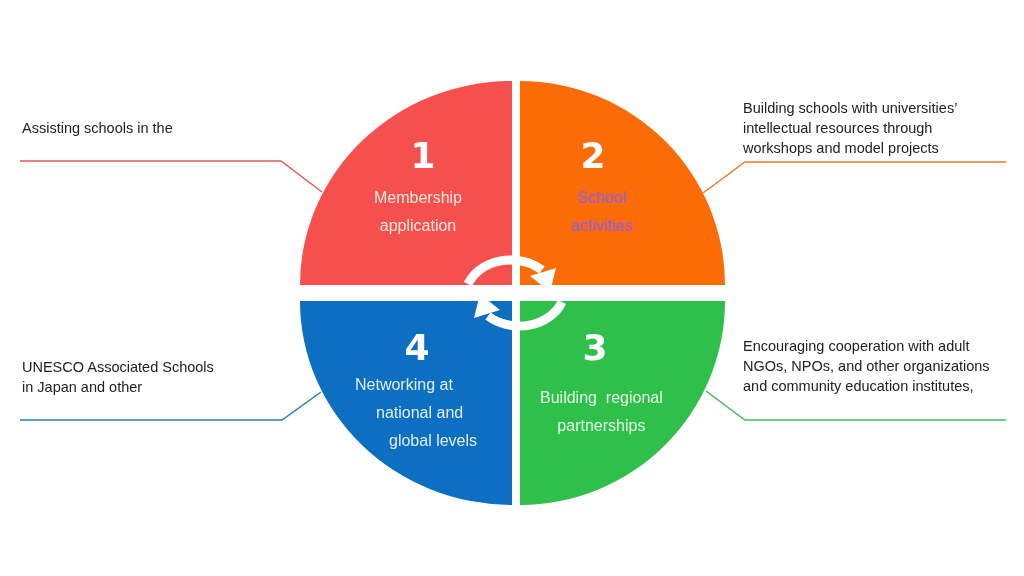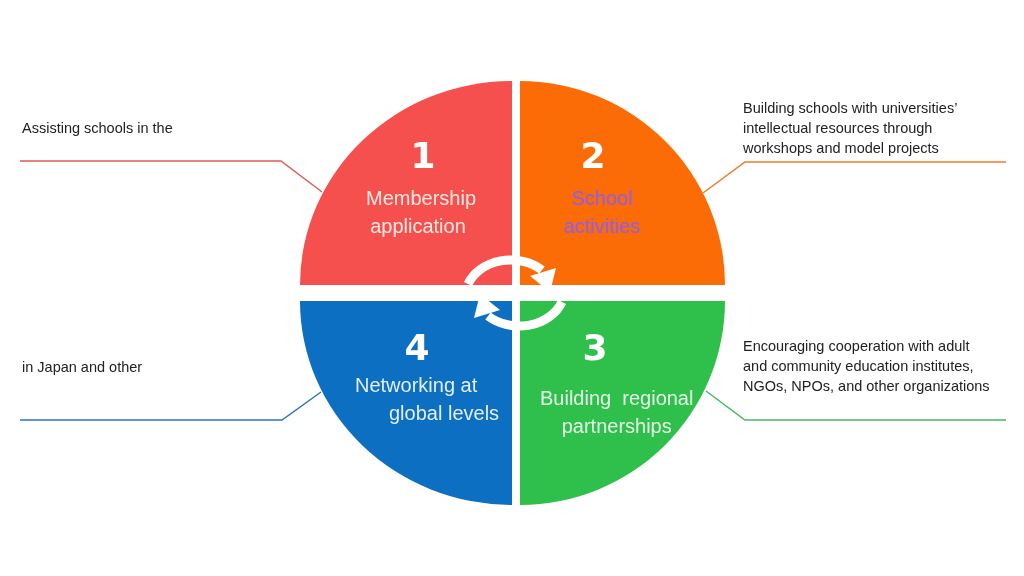--- a/index.html
+++ b/index.html
@@ -4,21 +4,21 @@
   <style>
     html, body { margin: 0; padding: 0; background: #ffffff; }
     body { width: 1024px; height: 576px; position: relative; overflow: hidden;
            font-family: "Liberation Sans", "DejaVu Sans", sans-serif; }
     svg.diagram { position: absolute; left: 0; top: 0; }
     .desc { position: absolute; font-size: 14.5px; line-height: 20px; color: #222222;
             font-family: "Liberation Sans", "DejaVu Sans", sans-serif; }
     .desc span { display: block; white-space: nowrap; }
     .qnum { position: absolute; color: #ffffff; font-weight: bold; font-size: 36px;
             font-family: "DejaVu Sans", "Liberation Sans", sans-serif; text-align: center; }
-    .qlabel { position: absolute; color: #fde9e4; font-size: 20px; line-height: 28px;
+    .qlabel { position: absolute; color: #fde9e4; font-size: 16px; line-height: 28px;
               font-family: "Liberation Sans", "DejaVu Sans", sans-serif; }
     .qlabel span { display: block; white-space: nowrap; }
   </style>
 </head>
 <body>
 
 <svg class="diagram" width="1024" height="576" viewBox="0 0 1024 576">
 
   <path d="M512,285 L300,285 A212,204 0 0 1 512,81 Z" fill="#f5504e"></path>
 
@@ -55,34 +55,36 @@
 
 <div class="qnum" style="left:570px; top:327px; width:50px;">3</div>
 <div class="qlabel" style="left:540px; top:384px; color:#e6f8e8;text-align:center;">
   <span style="white-space:pre;">Building  regional</span>
   <span>partnerships</span>
 </div>
 
 <div class="qnum" style="left:392px; top:327px; width:50px;">4</div>
 <div class="qlabel" style="left:355px; top:371px; color:#e3eef9;">
   <span>Networking at</span>
+  <span style="padding-left:21px;">national and</span>
   <span style="padding-left:34px;">global levels</span>
 </div>
 
 <div class="desc" style="left:22px; top:118px;">
   <span>Assisting schools in the</span>
 </div>
 
 <div class="desc" style="left:743px; top:98px;">
   <span>Building schools with universities’</span>
   <span>intellectual resources through</span>
   <span>workshops and model projects</span>
 </div>
 
 <div class="desc" style="left:743px; top:336px;">
   <span>Encouraging cooperation with adult</span>
+  <span>NGOs, NPOs, and other organizations</span>
   <span>and community education institutes,</span>
-  <span>NGOs, NPOs, and other organizations</span>
 </div>
 
 <div class="desc" style="left:22px; top:357px;">
+  <span>UNESCO Associated Schools</span>
   <span>in Japan and other</span>
 </div>
 
 </body></html>

